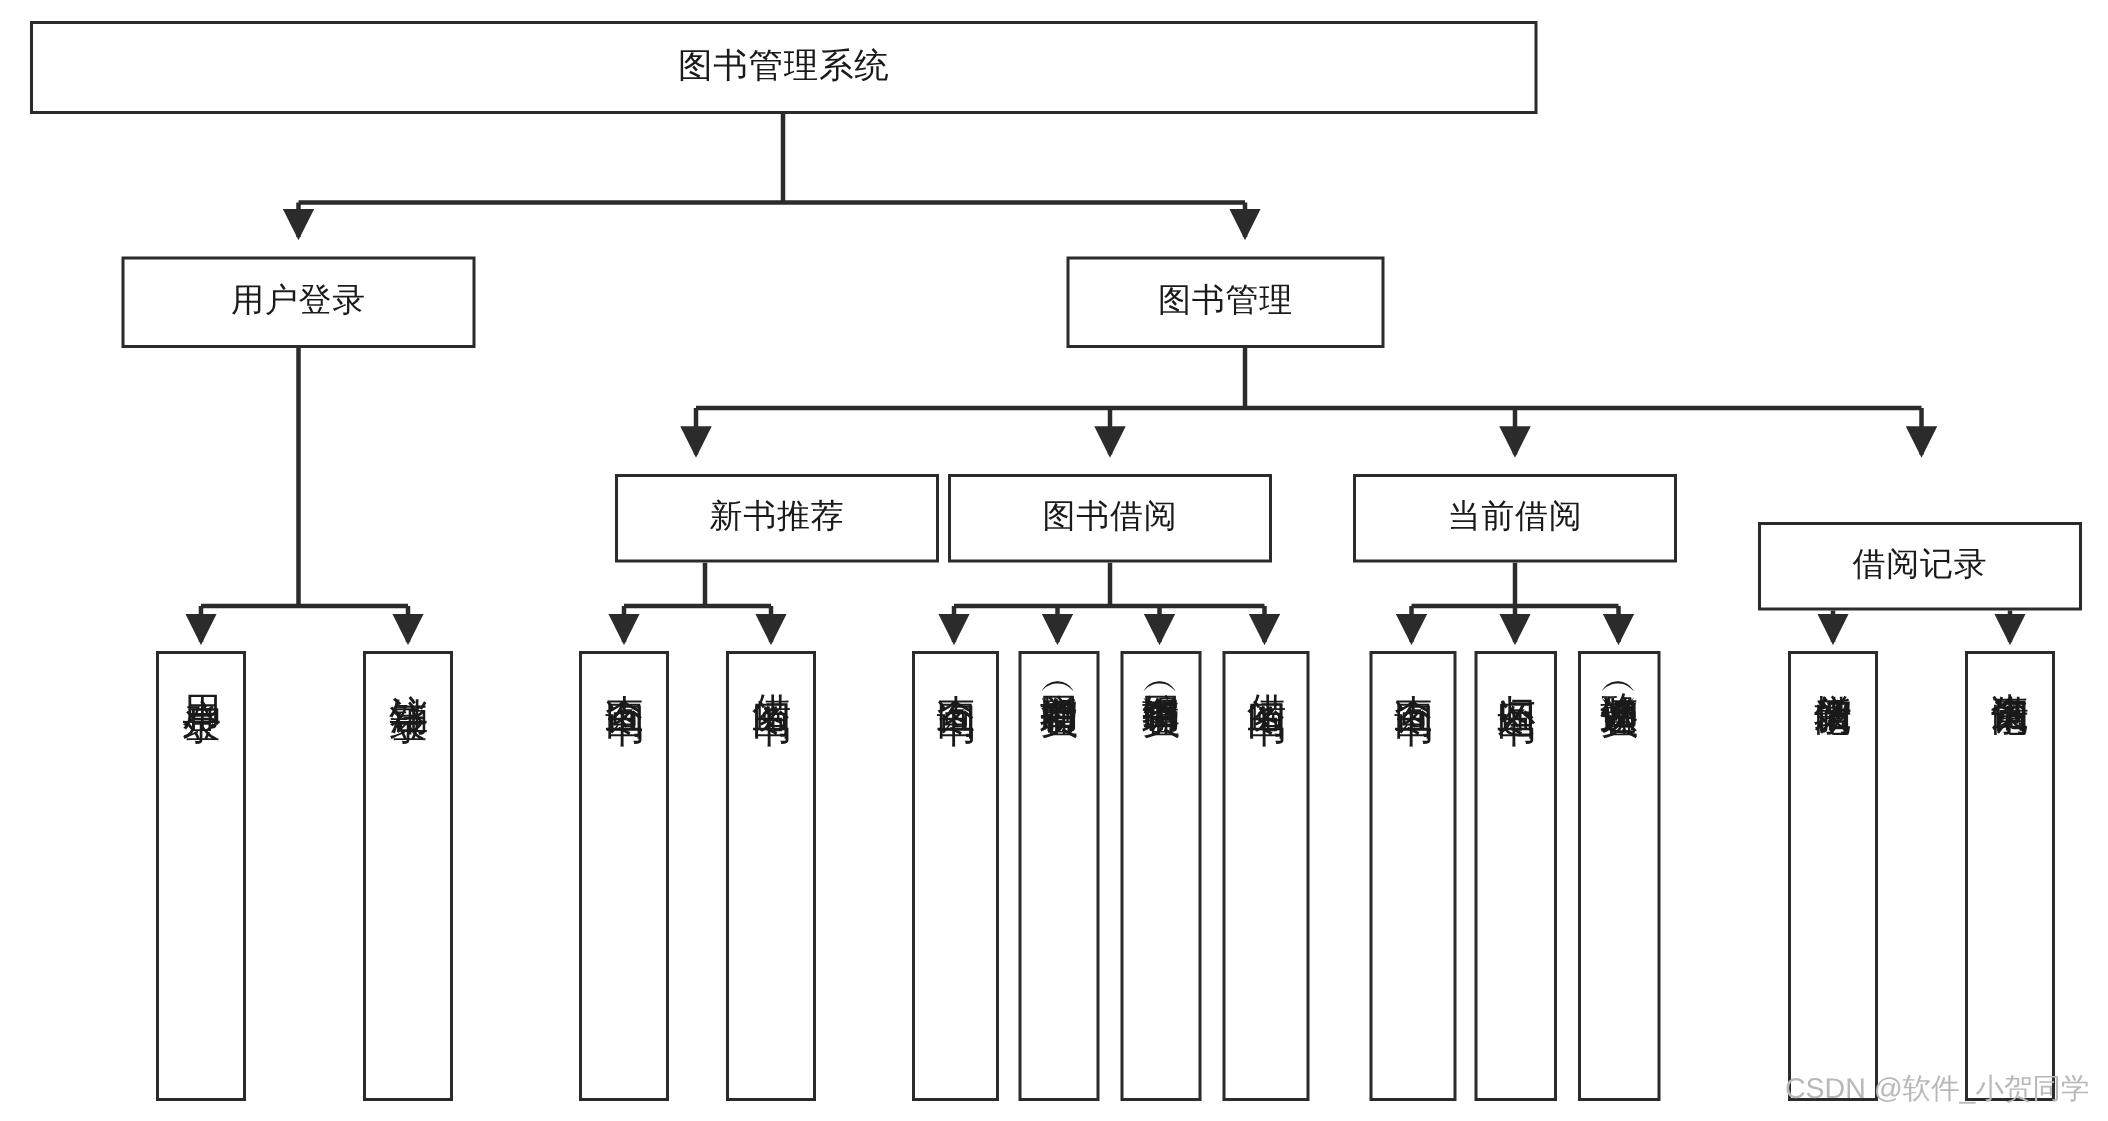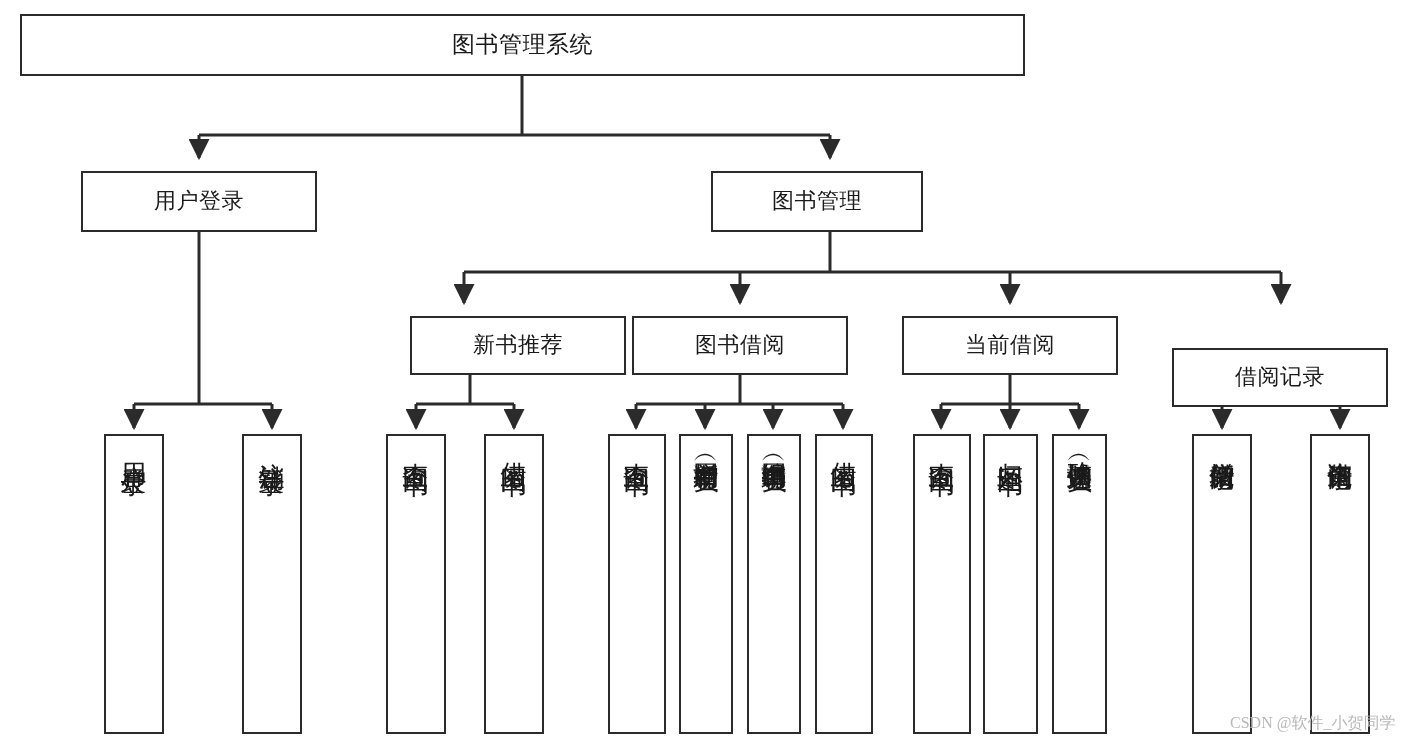--- a/index.html
+++ b/index.html
@@ -66,25 +66,24 @@
     white-space: nowrap;
     -webkit-text-orientation: upright;
   }
   .node.vert.narrow .label {
     font-size: 25px;
     letter-spacing: 1px;
   }
   .watermark {
     position: absolute;
     color: #b8b8b8;
-    font-size: 16px;
+    font-size: 19px;
     white-space: nowrap;
     z-index: 3;
-    font-family: Liberation Serif, serif;
-    margin-left: 40px;
+    font-family: Liberation Sans, sans-serif;
   }
 </style>
 </head>
 <body>
 
 <div id="canvas">
 
   <svg class="edges" viewBox="0 0 1405 747" xmlns="http://www.w3.org/2000/svg">
     <defs>
       <marker id="arrow" viewBox="0 0 10 10" refX="9" refY="5" markerWidth="7" markerHeight="7" orient="auto-start-reverse">

